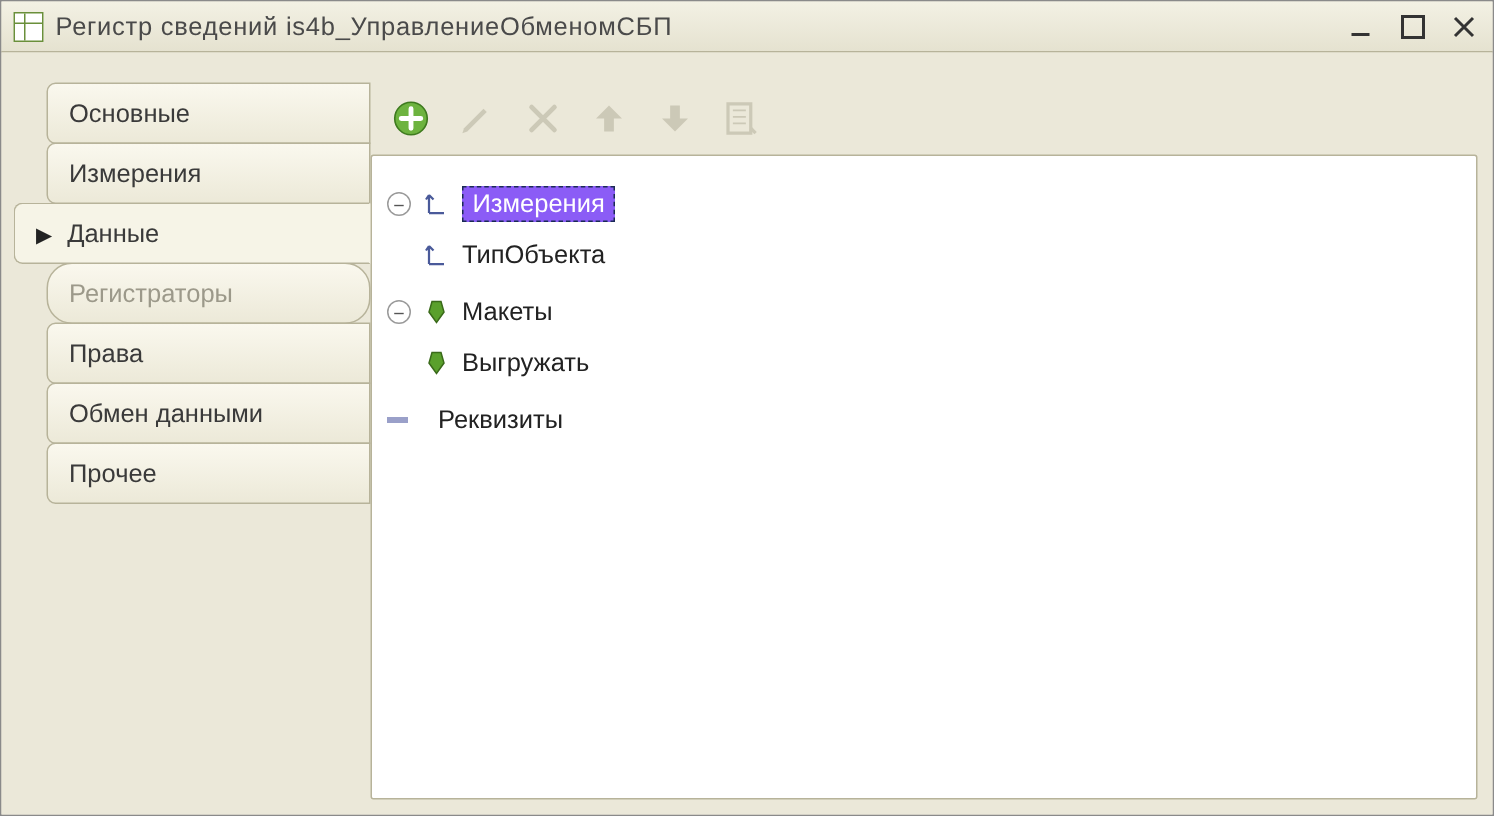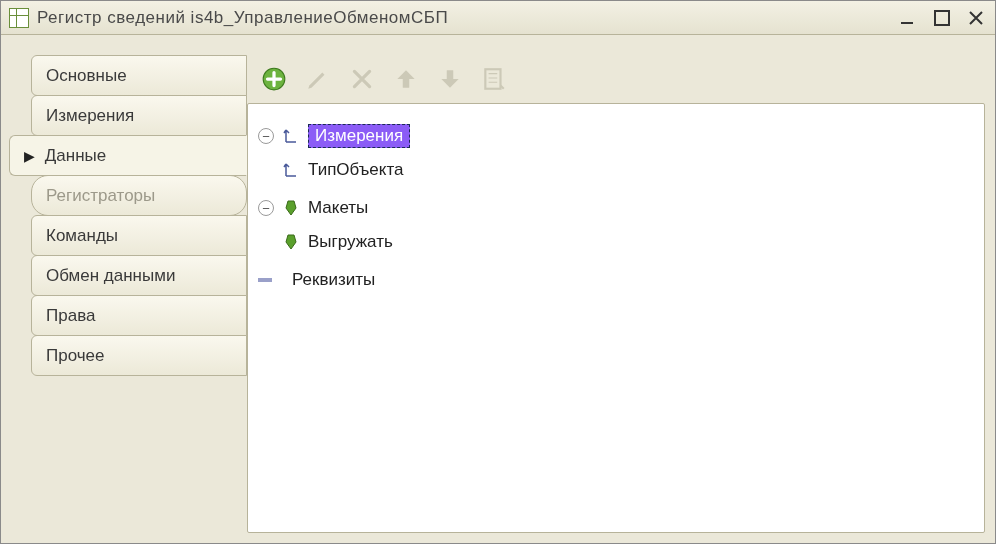--- a/index.html
+++ b/index.html
@@ -205,27 +205,24 @@
           <span>Измерения</span>
         </div>
       <div class="tab active">
           <span class="arrow">▶</span>
           <span>Данные</span>
         </div>
       <div class="tab disabled">
           <span>Регистраторы</span>
         </div>
       <div class="tab">
-          <span>Команды</span>
+          <span>Права</span>
         </div>
       <div class="tab">
           <span>Обмен данными</span>
-        </div>
-      <div class="tab">
-          <span>Права</span>
         </div>
       <div class="tab">
           <span>Прочее</span>
         </div>
     </div>
 
     <div class="content-area">
 
       <div class="toolbar">
         <div class="tb-btn">

